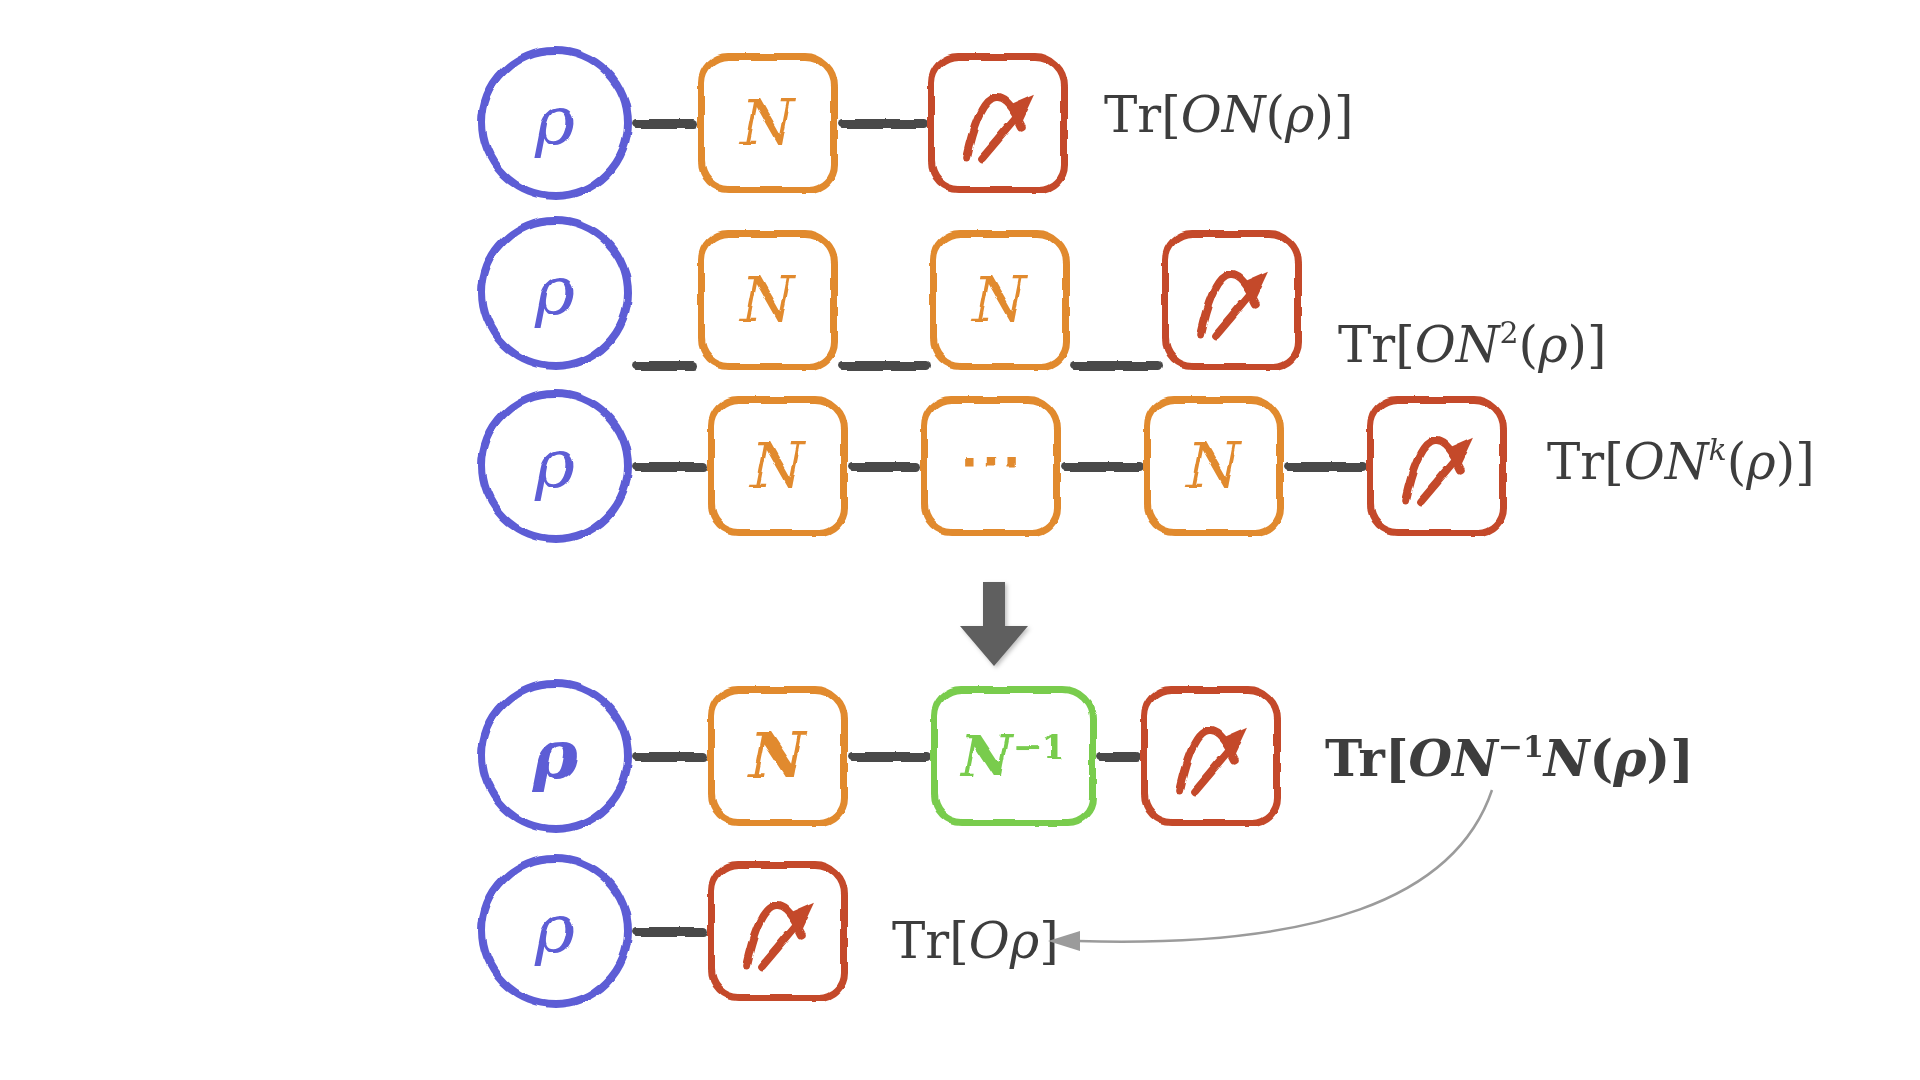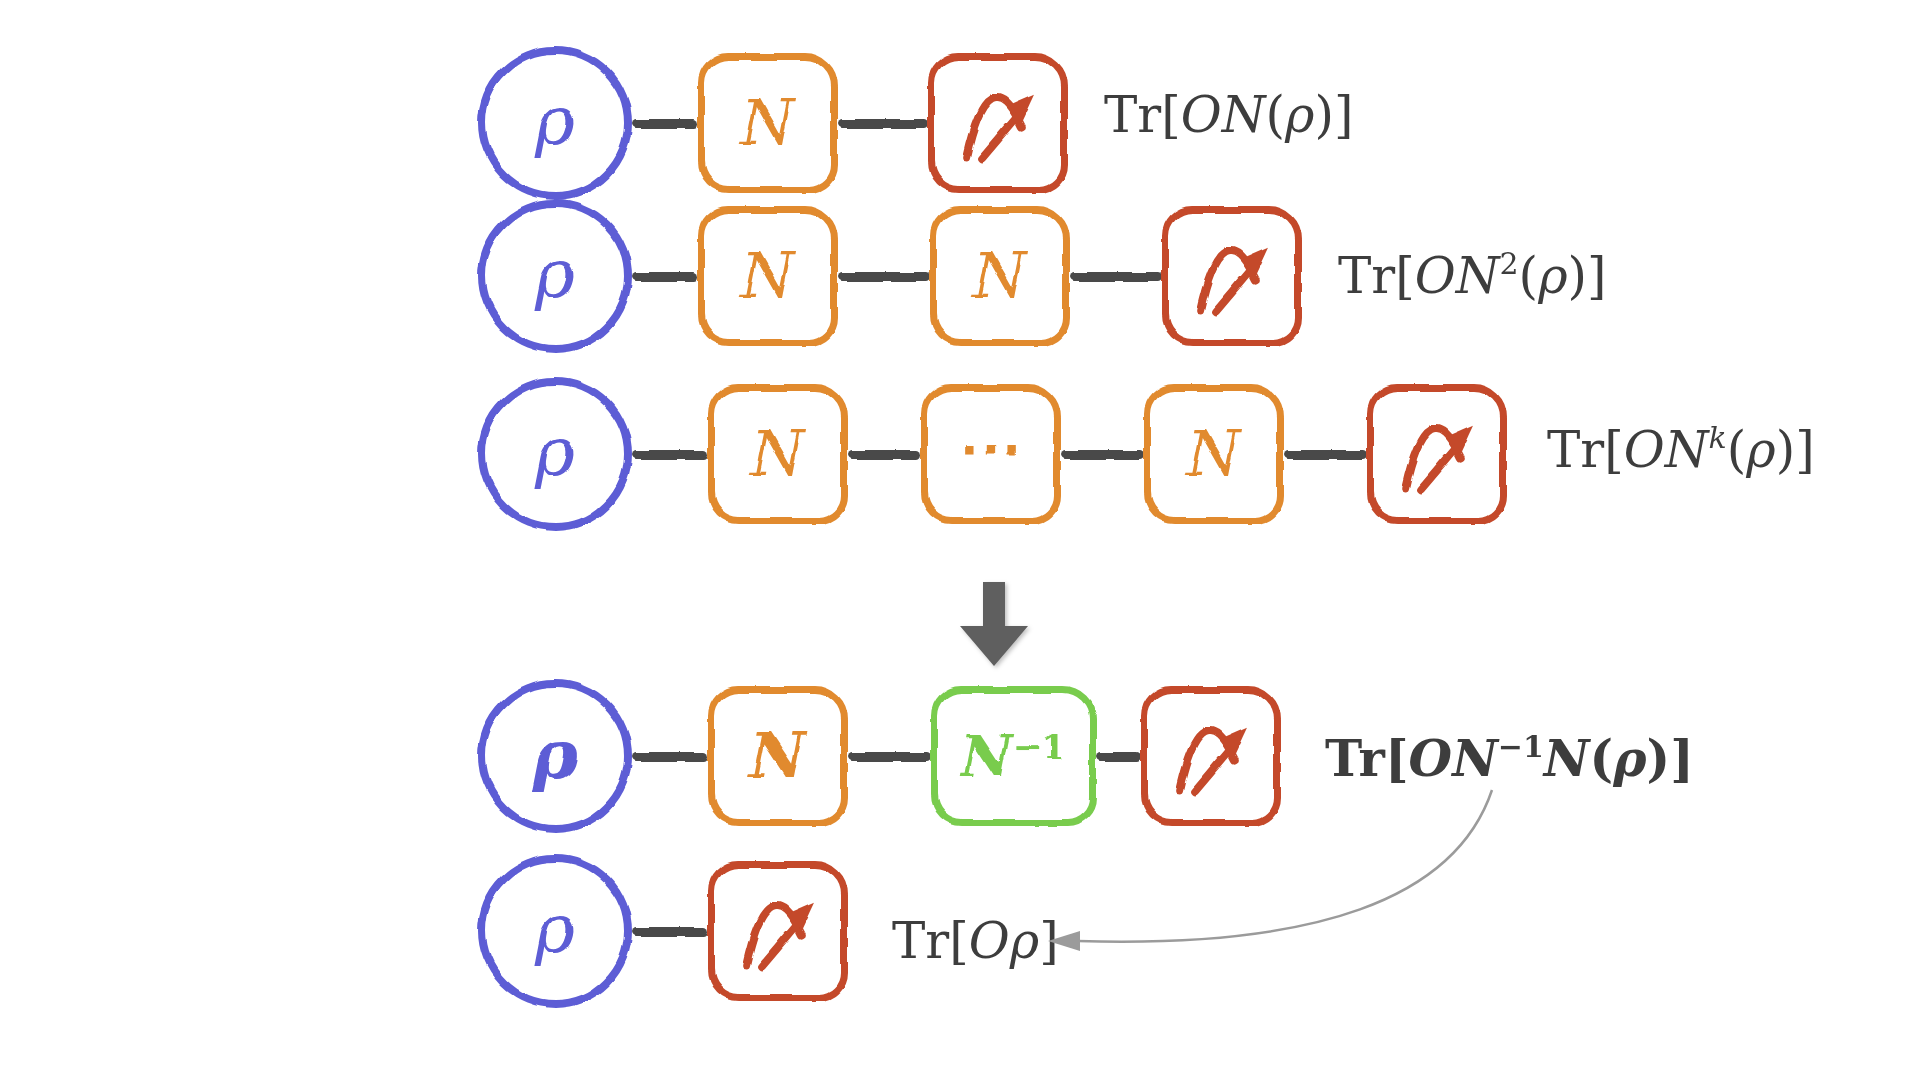--- a/index.html
+++ b/index.html
@@ -1,19 +1,19 @@
 <!DOCTYPE html>
 <html style="--state: #5d5dd5; --channel: #e18a2f; --inverse: #79cc4e; --measure: #c4492a; --wire: #484848; --label: #3d3d3d; --flow_arrow: #5f5f5f; --curve_arrow: #9b9b9b;"><head>
 <meta charset="utf-8">
 <style>
   html,body{margin:0;padding:0;width:1920px;height:1080px;background:#ffffff;overflow:hidden;}
   .canvas{position:relative;width:1608px;height:1080px;background:#fff;}
   .fxdefs{position:absolute;width:0;height:0;}
   .row{position:absolute;display:flex;align-items:center;height:156px;left:478px;}
-  .row1{top:45px;}  .row2{top:198px;}  .row3{top:376px;}  .row4{top:678px;font-weight:bold;}  .row5{top:853px;}
+  .row1{top:45px;}  .row2{top:214px;align-items:flex-end;}  .row3{top:388px;}  .row4{top:678px;font-weight:bold;}  .row5{top:853px;}
   .node{display:flex;align-items:center;justify-content:center;box-sizing:border-box;filter:url(#rough);flex:none;}
   .circle{width:154px;height:154px;border:8px solid var(--state);border-radius:50%;}
   .box{width:140px;height:140px;border:7px solid var(--channel);border-radius:30px 33px 28px 31px;}
   .meterbox{border-color:var(--measure);}
   .invbox{width:165px;border-color:var(--inverse);}
   .sym{font-family:"DejaVu Serif","Liberation Serif",serif;font-style:italic;line-height:1;}
   .circle .sym{font-size:68px;color:var(--state);transform:translateY(-2px);}
   .box .sym{font-size:62px;color:var(--channel);}
   .invbox .sym{color:var(--inverse);font-size:56px;white-space:nowrap;}
   .dots{font-size:64px;font-weight:bold;font-style:normal;transform:translateY(-6px);}

